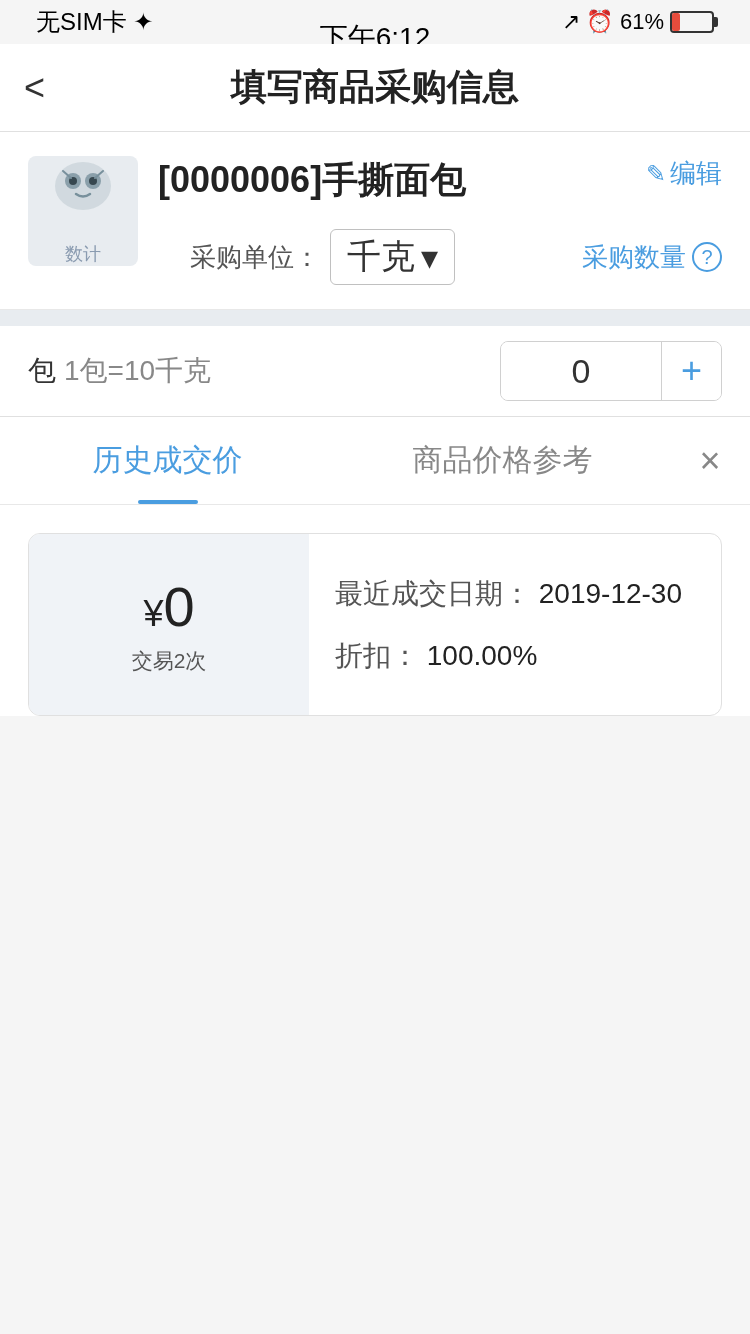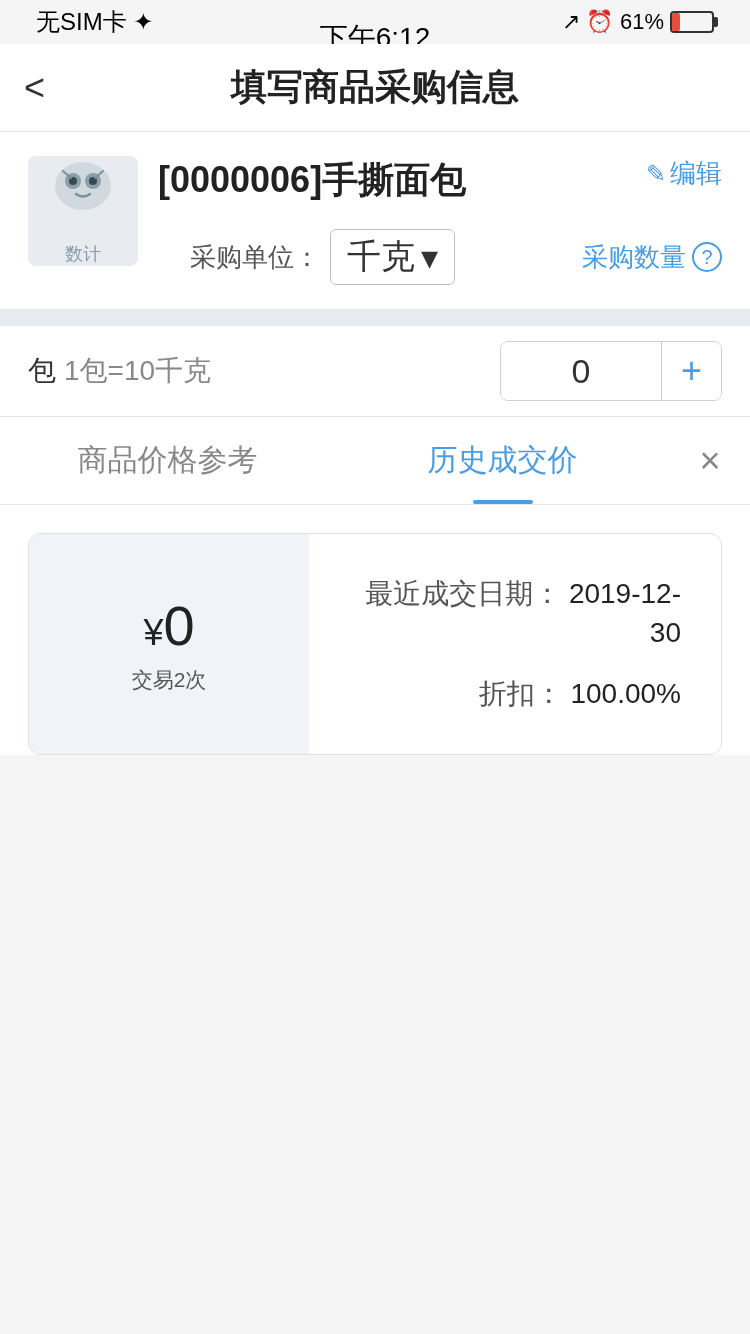--- a/index.html
+++ b/index.html
@@ -319,26 +319,25 @@
     .price-currency {
       font-size: 36px;
     }
     .price-trades {
       font-size: 21px;
       color: #555;
       margin-top: 8px;
     }
     .price-right {
       flex: 1;
-      padding: 40px 40px;
+      padding: 40px 26px;
       display: flex;
       flex-direction: column;
       justify-content: center;
       gap: 22px;
-      text-align: right;
     }
     .price-detail-row {
       font-size: 28px;
       color: #333;
       line-height: 1.4;
     }
     .price-detail-label {
       color: #555;
     }
     .price-detail-value {
@@ -428,26 +427,26 @@
     <span class="quantity-unit-hint">1包=10千克</span>
   </div>
   <div class="quantity-controls">
     <input class="qty-input" type="text" value="0" style="">
     <button class="qty-plus">+</button>
   </div>
 </div>
 
 <div class="tabs-container">
   <div class="tabs-header">
-    <div class="tab-item">
-      <span>商品价格参考</span>
-    </div>
     <div class="tab-item active">
       <span>历史成交价</span>
       <div class="tab-indicator"></div>
+    </div>
+    <div class="tab-item">
+      <span>商品价格参考</span>
     </div>
     <div class="tab-close">×</div>
   </div>
 
   <div class="price-card">
     <div class="price-left">
       <div class="price-amount">
         <span class="price-currency">¥</span><span>0</span>
       </div>
       <div class="price-trades">交易2次</div>

